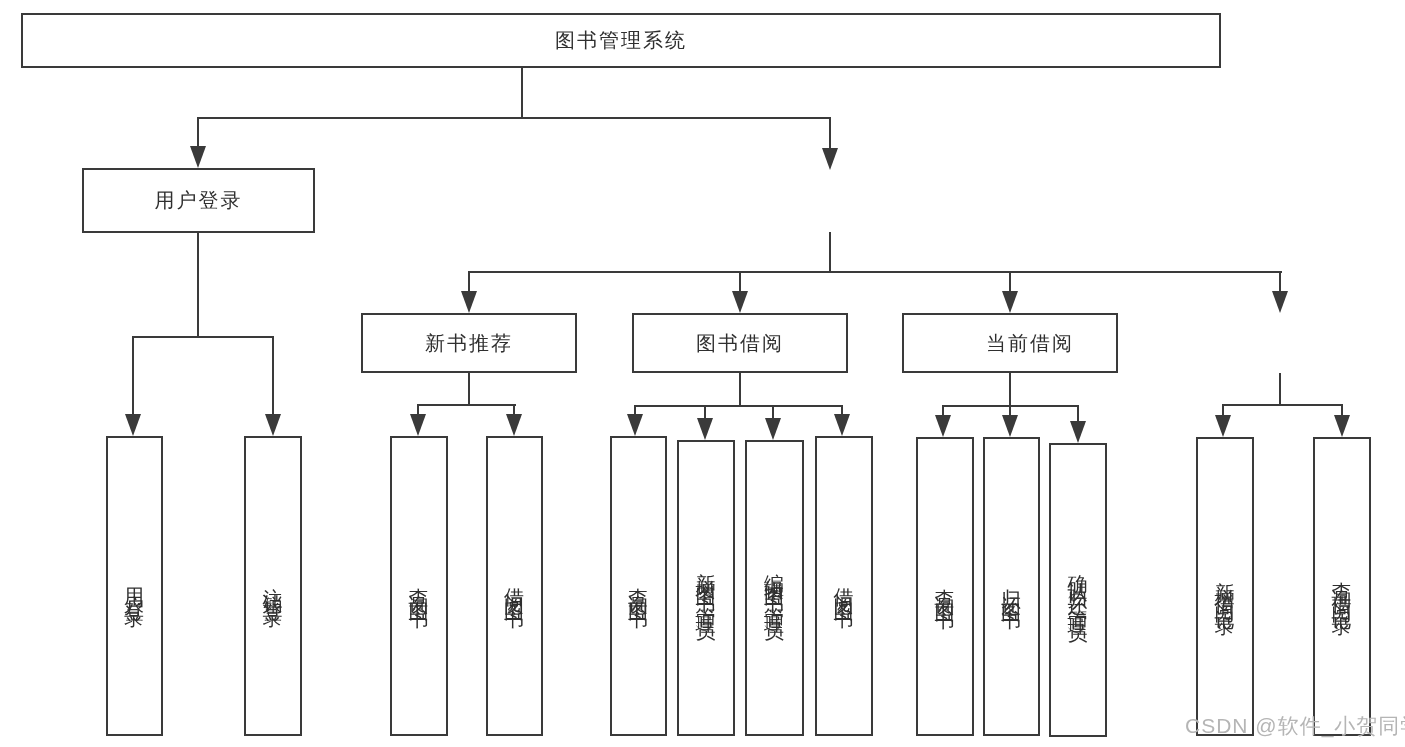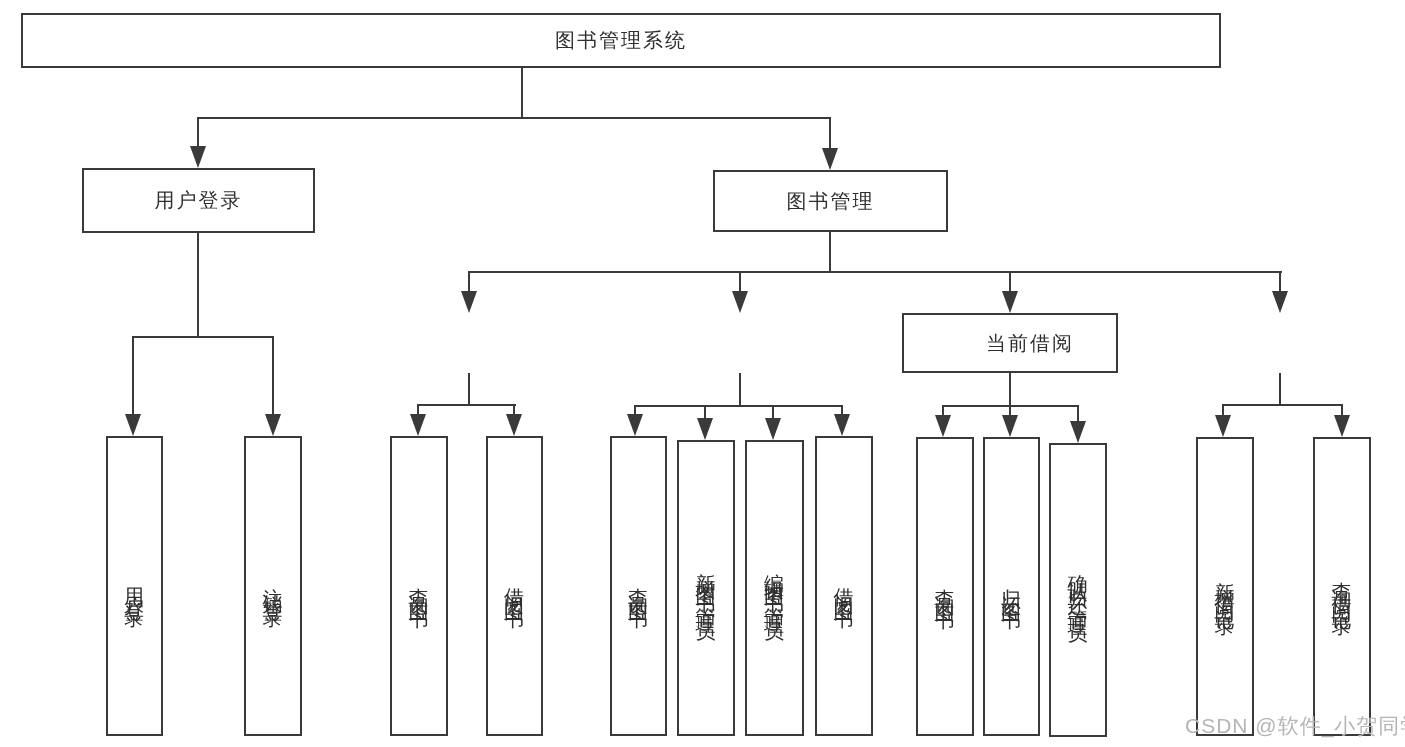--- a/index.html
+++ b/index.html
@@ -73,42 +73,45 @@
   <div class="vline" style="left:521px; top:68px; height:51px;"></div>
   <div class="hline" style="left:197px; top:117px; width:634px;"></div>
   <div class="vline" style="left:197px; top:117px; height:30px;"></div>
   <div class="arrow" style="left:190px; top:146px;"></div>
   <div class="vline" style="left:829px; top:117px; height:32px;"></div>
   <div class="arrow" style="left:822px; top:148px;"></div>
 
   <div class="box" style="left:82px; top:168px; width:233px; height:65px;">
     <span>用户登录</span>
   </div>
-  <div class="box" style="left:713px; top:170px; width:235px; height:62px;">
-    <span>图书管理</span>
-  </div>
 
   <div class="vline" style="left:197px; top:233px; height:105px;"></div>
   <div class="hline" style="left:132px; top:336px; width:142px;"></div>
   <div class="vline" style="left:132px; top:336px; height:78px;"></div>
   <div class="arrow" style="left:125px; top:414px;"></div>
   <div class="vline" style="left:272px; top:336px; height:78px;"></div>
   <div class="arrow" style="left:265px; top:414px;"></div>
 
   <div class="vline" style="left:829px; top:232px; height:41px;"></div>
   <div class="hline" style="left:468px; top:271px; width:814px;"></div>
   <div class="vline" style="left:468px; top:271px; height:20px;"></div>
   <div class="arrow" style="left:461px; top:291px;"></div>
   <div class="vline" style="left:739px; top:271px; height:20px;"></div>
   <div class="arrow" style="left:732px; top:291px;"></div>
   <div class="vline" style="left:1009px; top:271px; height:20px;"></div>
   <div class="arrow" style="left:1002px; top:291px;"></div>
   <div class="vline" style="left:1279px; top:271px; height:20px;"></div>
   <div class="arrow" style="left:1272px; top:291px;"></div>
 
+  <div class="box" style="left:361px; top:313px; width:216px; height:60px;">
+    <span>新书推荐</span>
+  </div>
+  <div class="box" style="left:632px; top:313px; width:216px; height:60px;">
+    <span>图书借阅</span>
+  </div>
   <div class="box" style="left:902px; top:313px; width:216px; height:60px;padding-left:40px;">
     <span>当前借阅</span>
   </div>
 
   <div class="vline" style="left:468px; top:373px; height:32px;"></div>
   <div class="hline" style="left:417px; top:404px; width:99px;"></div>
   <div class="vline" style="left:417px; top:404px; height:10px;"></div>
   <div class="arrow" style="left:410px; top:414px;"></div>
   <div class="vline" style="left:513px; top:404px; height:10px;"></div>
   <div class="arrow" style="left:506px; top:414px;"></div>

